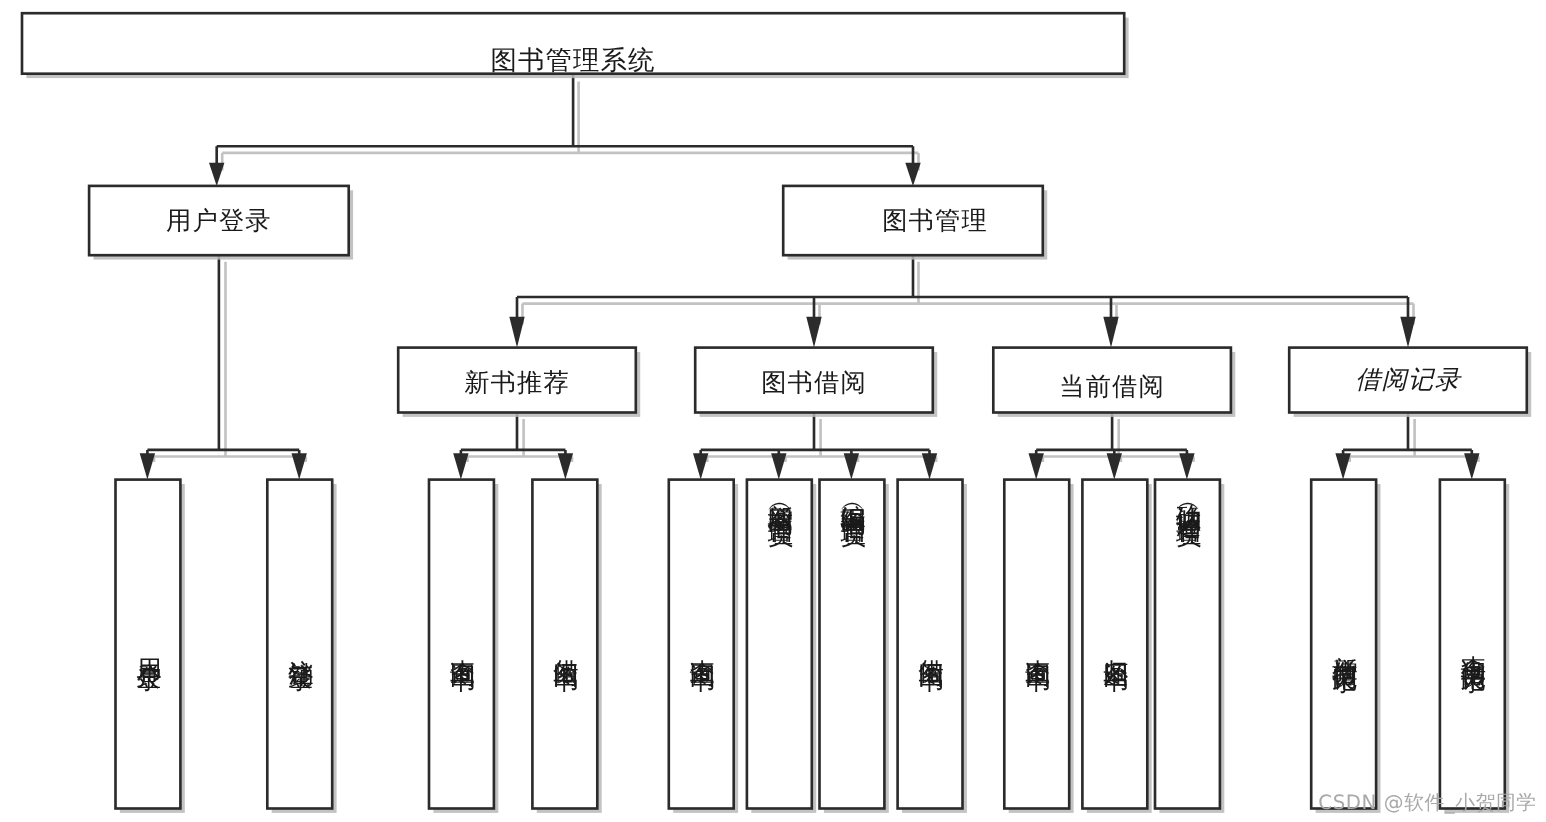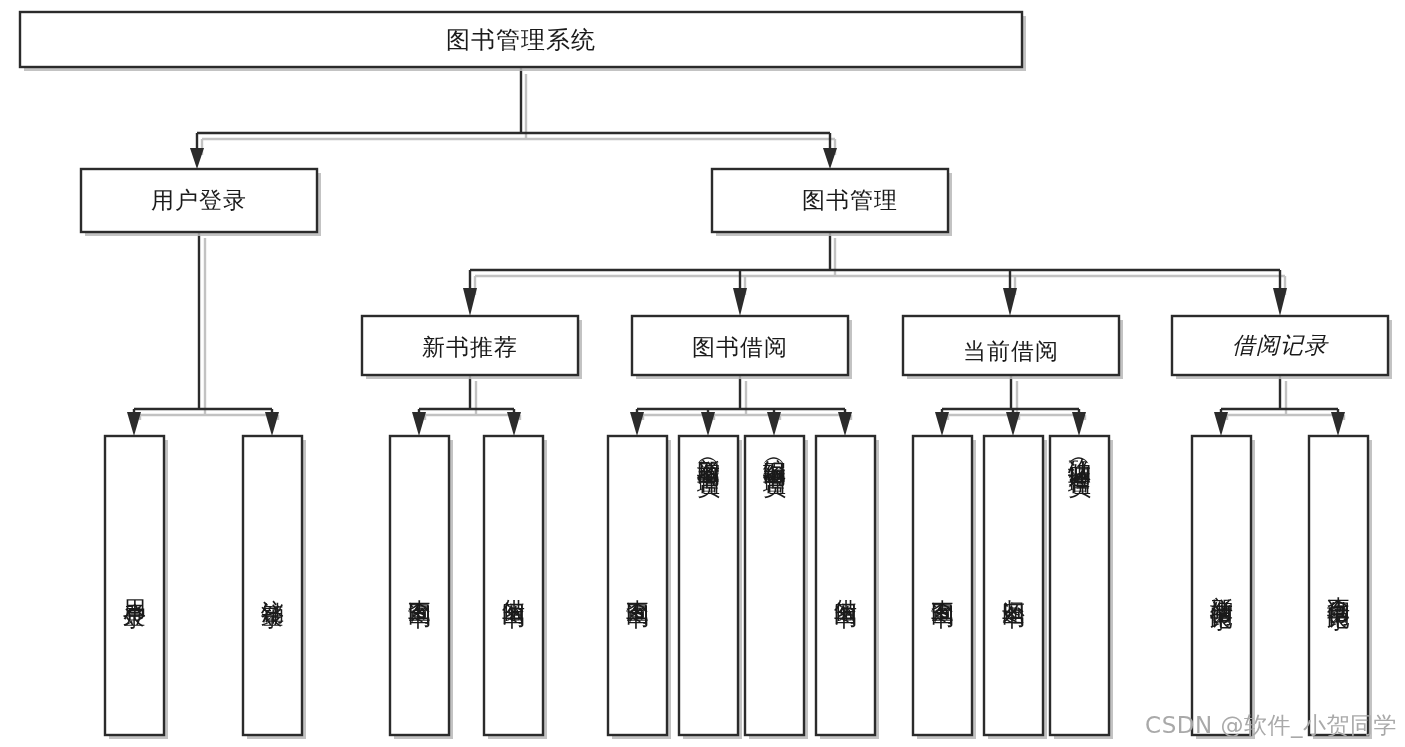--- a/index.html
+++ b/index.html
@@ -83,21 +83,21 @@
     letter-spacing: 1px;
   }
   .title-text {
     font-size: 24px;
   }
   #watermark {
     position: absolute;
     right: 8px;
     bottom: 6px;
     font-family: "DejaVu Sans", "Liberation Sans", sans-serif;
-    font-size: 23px;
+    font-size: 18px;
     color: #a9a9a9;
     letter-spacing: 0.5px;
     white-space: nowrap;
     pointer-events: none;
   }
 </style>
 </head>
 <body>
 
 <div id="diagram-root">
@@ -204,21 +204,21 @@
       <rect class="node-box" x="1050" y="436" width="59" height="299"></rect>
 
       <rect class="node-shadow" x="1196" y="440" width="59" height="299"></rect>
       <rect class="node-box" x="1192" y="436" width="59" height="299"></rect>
 
       <rect class="node-shadow" x="1313" y="440" width="59" height="299"></rect>
       <rect class="node-box" x="1309" y="436" width="59" height="299"></rect>
     </g>
   </svg>
 
-  <div class="hlabel-wrap" style="left:20px; top:12px; width:1002px; height:55px;align-items:center;">
+  <div class="hlabel-wrap" style="left:20px; top:27px; width:1002px; height:55px;align-items:center;">
     <span class="hlabel-text title-text">图书管理系统</span>
   </div>
 
   <div class="hlabel-wrap" style="left:81px; top:169px; width:236px; height:63px;">
     <span class="hlabel-text">用户登录</span>
   </div>
 
   <div class="hlabel-wrap" style="left:712px; top:169px; width:276px; height:63px;">
     <span class="hlabel-text">图书管理</span>
   </div>

